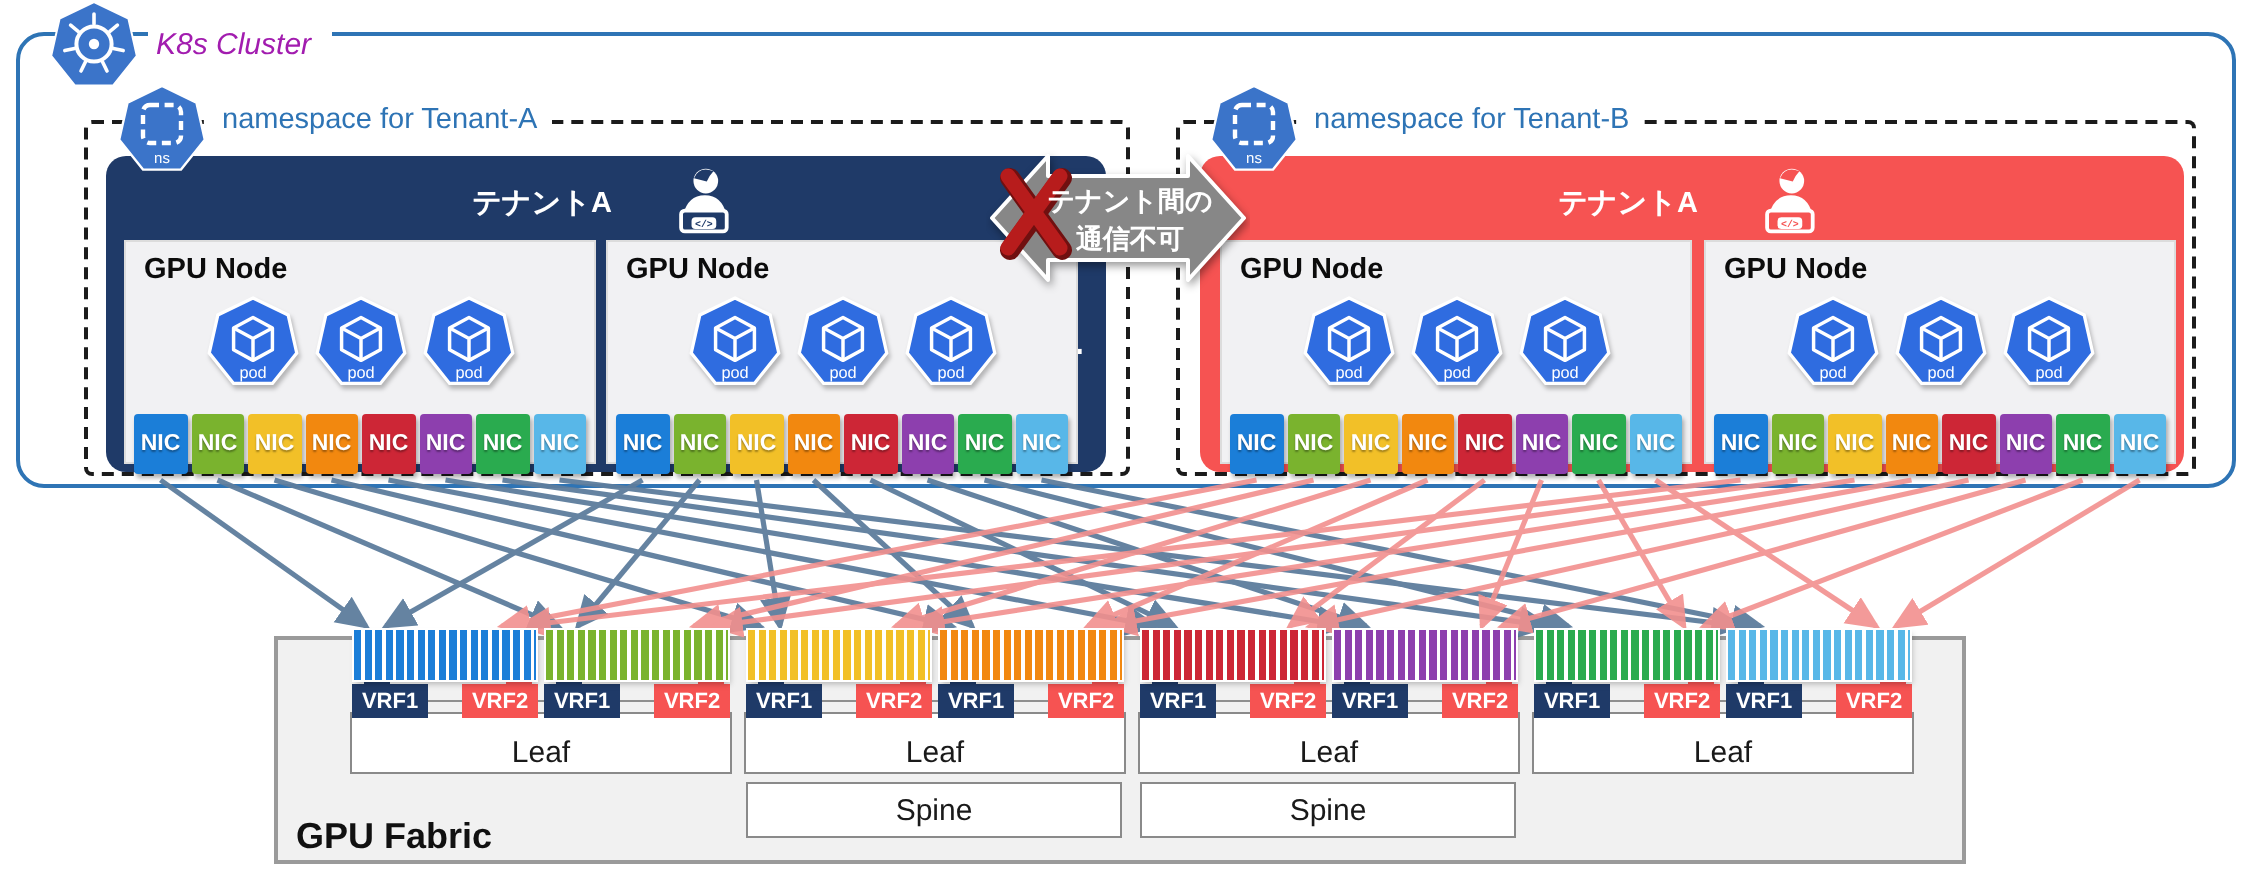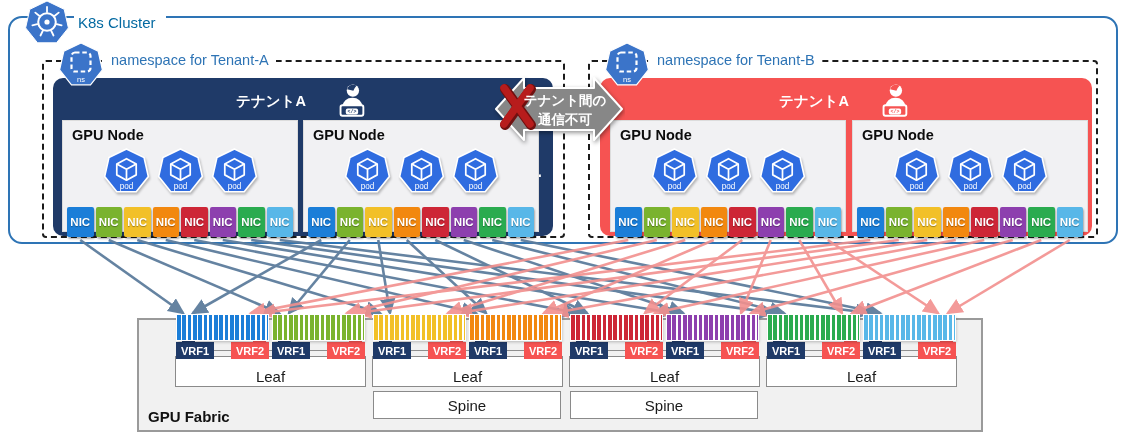--- a/index.html
+++ b/index.html
@@ -2,21 +2,21 @@
 <html><head>
 <meta charset="utf-8">
 <style>
   html,body{margin:0;padding:0;background:#fff;}
   #canvas{position:relative;width:1130px;height:438px;background:#fff;overflow:hidden;
           font-family:"Liberation Sans","DejaVu Sans",sans-serif;}
   
   .cluster{position:absolute;left:8px;top:16px;width:1110px;height:228px;
            border:2px solid #2e74b5;border-radius:14px;box-sizing:border-box;}
   .cluster-title{position:absolute;left:74px;top:14px;background:#fff;padding:0 10px 0 4px;
-           color:#0369a1;font-size:15px;z-index:3;}
+           color:#a21caf;font-size:15px;z-index:3;font-style:italic;}
   .k8s-logo{position:absolute;left:24px;top:0;width:46px;height:46px;z-index:4;}
   
   .nsbox{position:absolute;top:60px;height:178px;border:2px dashed #1b1b1b;border-radius:4px;box-sizing:border-box;}
   #nsA{left:42px;width:523px;} #nsB{left:588px;width:510px;}
   .ns-icon{position:absolute;top:42px;width:46px;height:46px;z-index:4;}
   #nsA-icon{left:58px;} #nsB-icon{left:604px;}
   .ns-text{position:absolute;top:52px;background:#fff;padding:0 7px;color:#2e74b5;font-size:14.5px;z-index:3;}
   #nsA-text{left:104px;} #nsB-text{left:650px;}
   
   .tenant{position:absolute;top:78px;height:158px;border-radius:10px;z-index:1;}
@@ -32,21 +32,21 @@
   .gpu-node-label{position:absolute;left:9px;top:6px;font-weight:bold;font-size:14.5px;color:#0c0c0c;text-align:center;}
   .pods{position:absolute;left:0;right:0;top:27px;display:flex;justify-content:center;gap:7px;}
   .pod{width:47px;height:47px;filter:drop-shadow(1px 2px 1px rgba(0,0,0,.25));}
   .nics{position:absolute;left:4px;right:4px;bottom:-6px;display:flex;gap:2px;}
   .nic{flex:1;height:30px;border-radius:2px;color:#fff;font-weight:bold;font-size:11.5px;
        display:flex;align-items:center;justify-content:center;
        box-shadow:1px 2px 2px rgba(0,0,0,.3);text-shadow:0 1px 1px rgba(0,0,0,.35);}
   
   .fabric{position:absolute;left:137px;top:318px;width:846px;height:114px;background:#f1f1f1;
         border:2px solid #9a9a9a;box-sizing:border-box;}
-  .fabric-label{position:absolute;left:148px;top:408px;font-weight:bold;font-size:15px;color:#111;z-index:5;}
+  .fabric-label{position:absolute;left:148px;top:408px;font-weight:bold;font-size:18px;color:#111;z-index:5;}
   .leafbox{position:absolute;top:356px;width:191px;height:31px;background:#fff;border:1.5px solid #8a8a8a;
         box-sizing:border-box;display:flex;align-items:center;justify-content:center;
         padding-top:9px;font-size:15px;color:#1a1a1a;z-index:1;}
   .spine{position:absolute;top:391px;width:188px;height:28px;background:#fff;border:1.5px solid #8a8a8a;
         box-sizing:border-box;display:flex;align-items:center;justify-content:center;font-size:15px;color:#1a1a1a;z-index:1;}
   .strip{position:absolute;top:315px;width:91px;height:25px;z-index:5;
         box-shadow:0 0 0 1px #fff,1px 2px 3px rgba(0,0,0,.25);}
   .vrfline{position:absolute;top:350px;height:0;border-top:1.5px solid #8f8f8f;z-index:1;}
   .vrf{position:absolute;top:342px;width:38px;height:17px;color:#fff;font-weight:bold;font-size:11px;
         display:flex;align-items:center;justify-content:center;z-index:3;}

